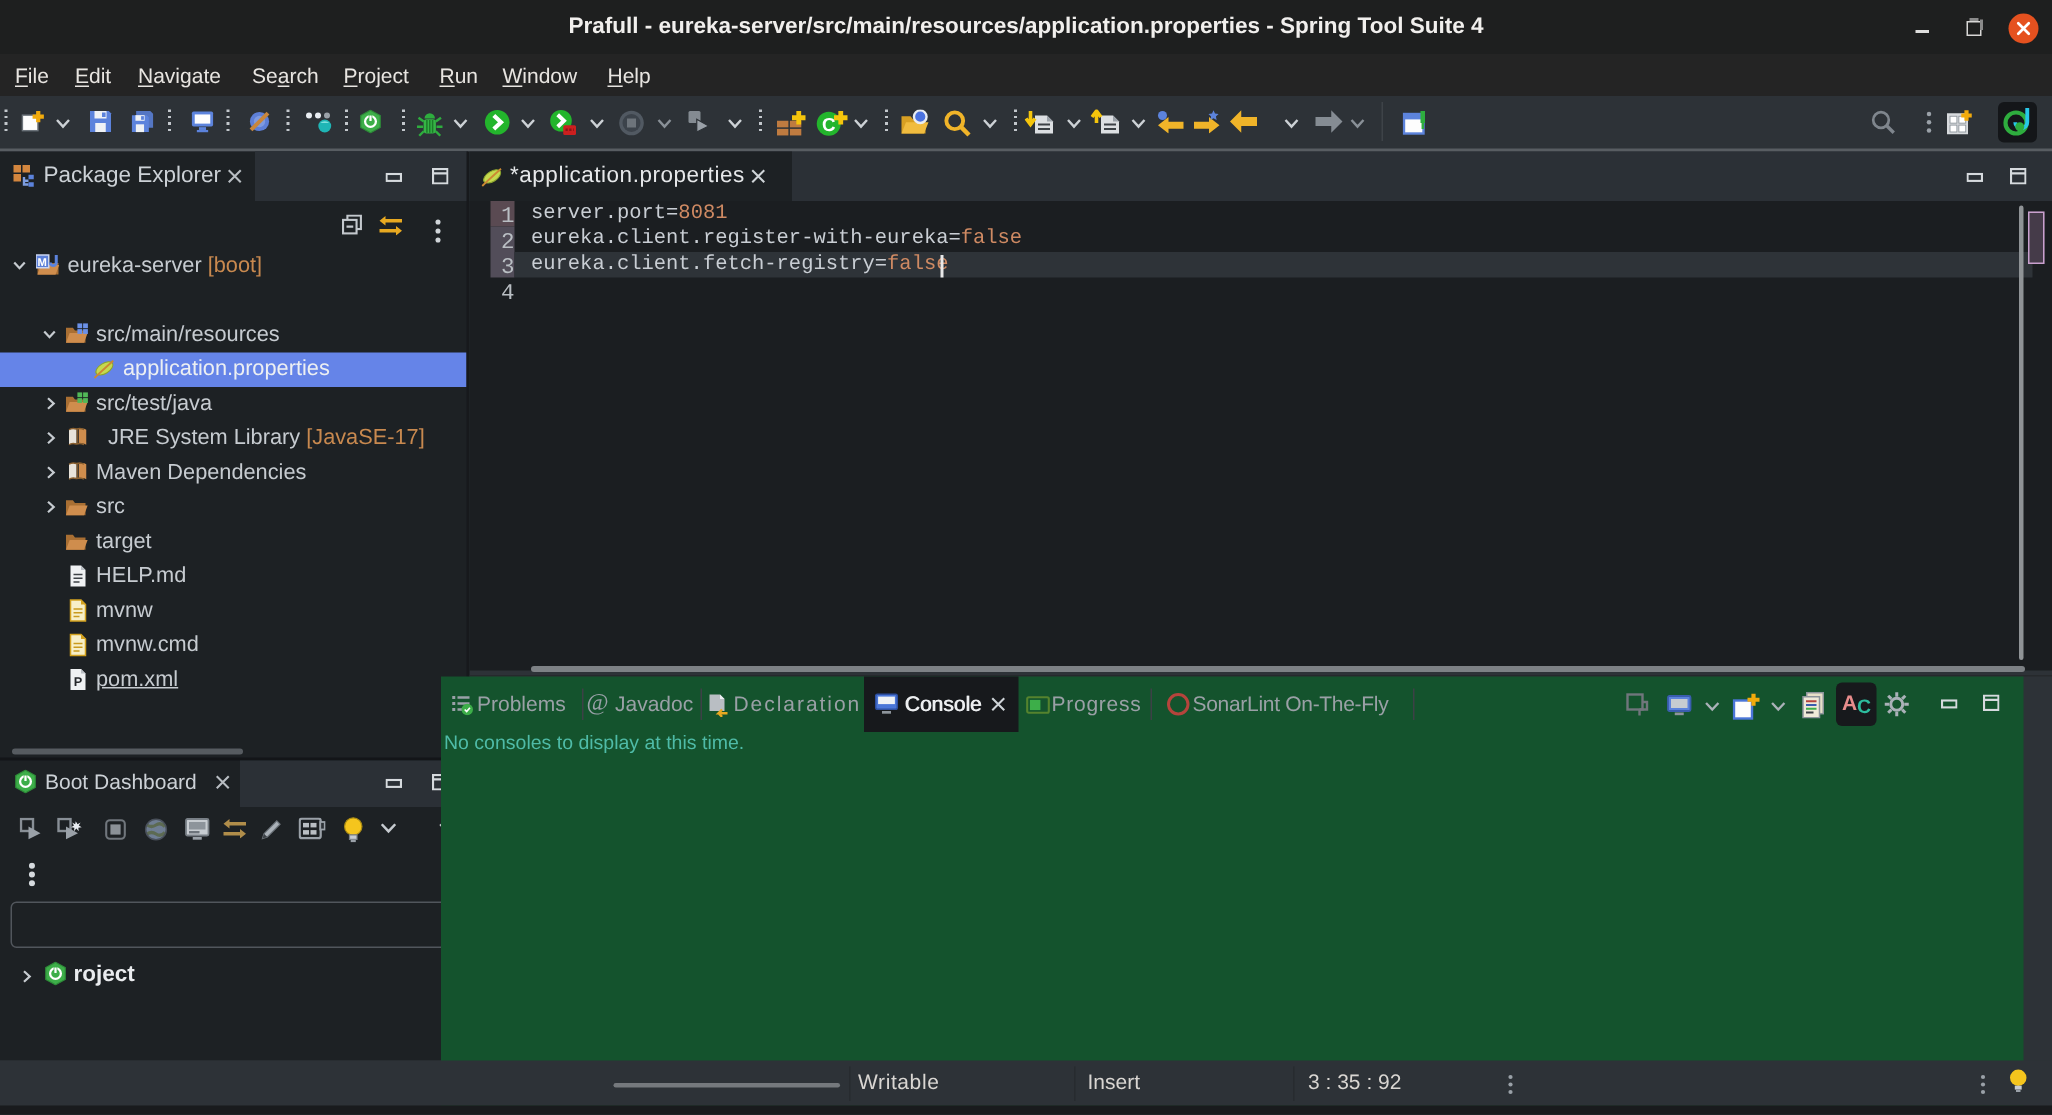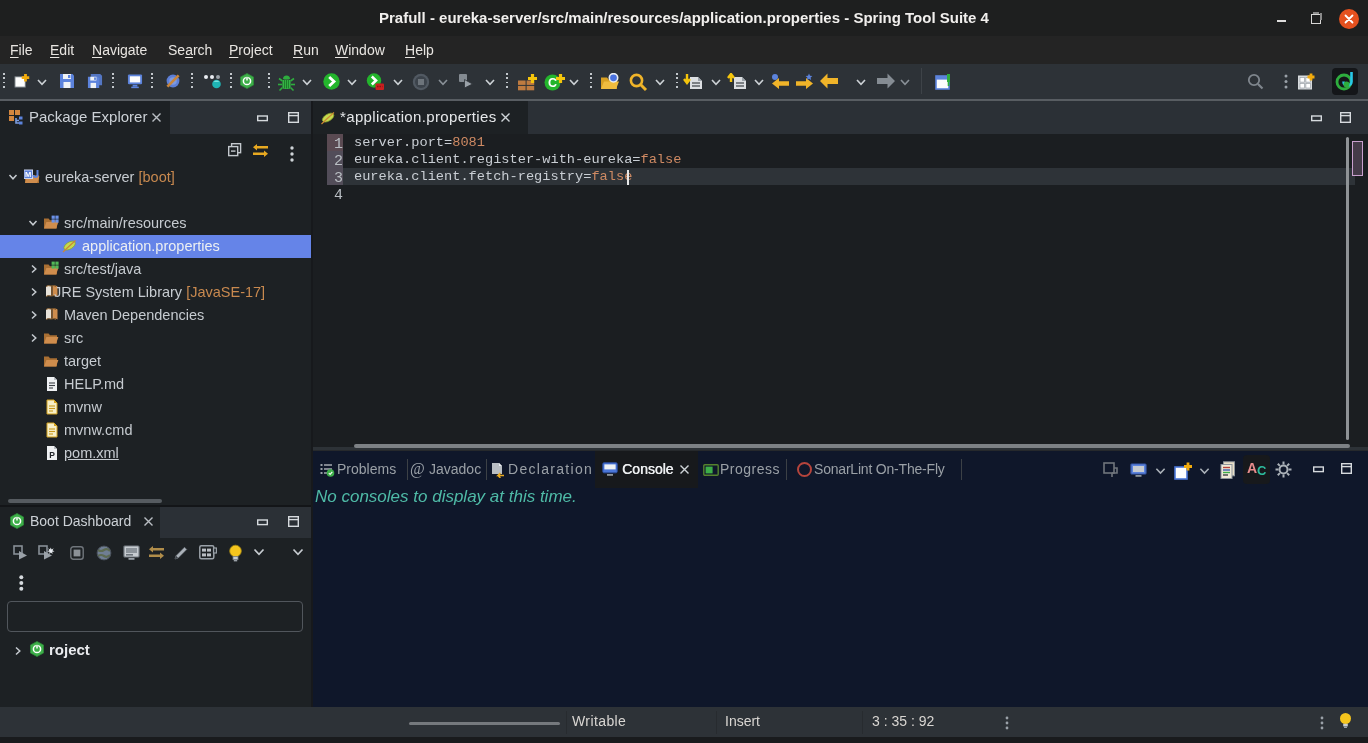--- a/index.html
+++ b/index.html
@@ -44,25 +44,25 @@
   #curline{position:absolute;left:30px;top:34px;width:1012px;height:17px;background:#2e3338;}
   .code{position:absolute;left:41px;font-family:"Liberation Mono",monospace;font-size:13.65px;
      line-height:17px;white-space:pre;color:#c9ced4;}
   .val{color:#cf8a63;}
   #cursor{position:absolute;left:314px;top:36px;width:2px;height:15px;background:#e8e8e8;}
   #vsb{position:absolute;left:1033px;top:3px;width:3px;height:303px;background:#8f9396;border-radius:2px;}
   #ovmarker{position:absolute;left:1039px;top:7px;width:9px;height:33px;background:#453b49;border:1px solid #c9a0ce;}
   #hsb{position:absolute;left:41px;top:310px;width:996px;height:4px;background:#7d8185;border-radius:2px;}
   
   #console-hair{left:313px;top:450px;width:1055px;height:1px;background:#26292c;}
-  #console-area{left:313px;top:451px;width:1055px;height:286px;background:#0f172a;}
+  #console-area{left:294px;top:451px;width:1055px;height:286px;background:#14532d;}
   .ctab{position:absolute;top:0;height:37px;line-height:37px;font-size:14px;color:#9aa0a6;}
   #console-active{position:absolute;left:282px;top:0;width:103px;height:37px;background:#17191c;}
   .csep{position:absolute;top:8px;width:1px;height:21px;background:#3c4146;}
-  #noconsole{position:absolute;left:2px;top:36px;font-size:17px;color:#4fbba7;font-style:italic;}
+  #noconsole{position:absolute;left:2px;top:36px;font-size:13px;color:#4fbba7;}
   
   #statusbar{left:0;top:707px;width:1368px;height:30px;background:#2d3237;font-size:14px;color:#d9d6d2;}
   #bottomstrip{left:0;top:737px;width:1368px;height:6px;background:#191b1d;}
   .sbtext{position:absolute;top:6px;}
   
   svg{display:block;}
 </style>
 </head>
 <body>
 <div id="root">
@@ -403,21 +403,21 @@
     <div class="trow" style="top:180px;">
       <svg class="tchev" style="left:29px;" viewBox="0 0 10 10">
           <path d="M3 1.5 L6.8 5 L3 8.5" stroke="#c6cbd0" stroke-width="1.5" fill="none"></path>
         </svg>
       <svg class="ticon16" style="left:44px;" viewBox="0 0 16 16">
         <path d="M2 2.5 q2-1.5 5-0.5 v10 q-3-1-5 0.5 Z" fill="#e8e3da"></path>
         <path d="M13.5 2.5 q-2-1.5-5-0.5 v10 q3-1 5 0.5 Z" fill="#cf8d4d"></path>
         <path d="M2 2.5 q2-1.5 5-0.5 q3-1 5 0.5 M2 12.5 q2-1.5 5-0.5 q3-1 5 0.5" stroke="#8a5f2e" stroke-width="1" fill="none"></path>
         <line x1="7.5" y1="2" x2="7.5" y2="12" stroke="#8a5f2e" stroke-width="0.8"></line>
       </svg>
-      <span class="lbl" style="left:54px;">JRE System Library <span class="dec">[JavaSE-17]</span></span>
+      <span class="lbl" style="left:72px;">JRE System Library <span class="dec">[JavaSE-17]</span></span>
     </div>
 
     <div class="trow" style="top:203px;">
       <svg class="tchev" style="left:29px;" viewBox="0 0 10 10">
           <path d="M3 1.5 L6.8 5 L3 8.5" stroke="#c6cbd0" stroke-width="1.5" fill="none"></path>
         </svg>
       <svg class="ticon16" style="left:44px;" viewBox="0 0 16 16">
         <path d="M2 2.5 q2-1.5 5-0.5 v10 q-3-1-5 0.5 Z" fill="#e8e3da"></path>
         <path d="M13.5 2.5 q-2-1.5-5-0.5 v10 q3-1 5 0.5 Z" fill="#cf8d4d"></path>
         <path d="M2 2.5 q2-1.5 5-0.5 q3-1 5 0.5 M2 12.5 q2-1.5 5-0.5 q3-1 5 0.5" stroke="#8a5f2e" stroke-width="1" fill="none"></path>

